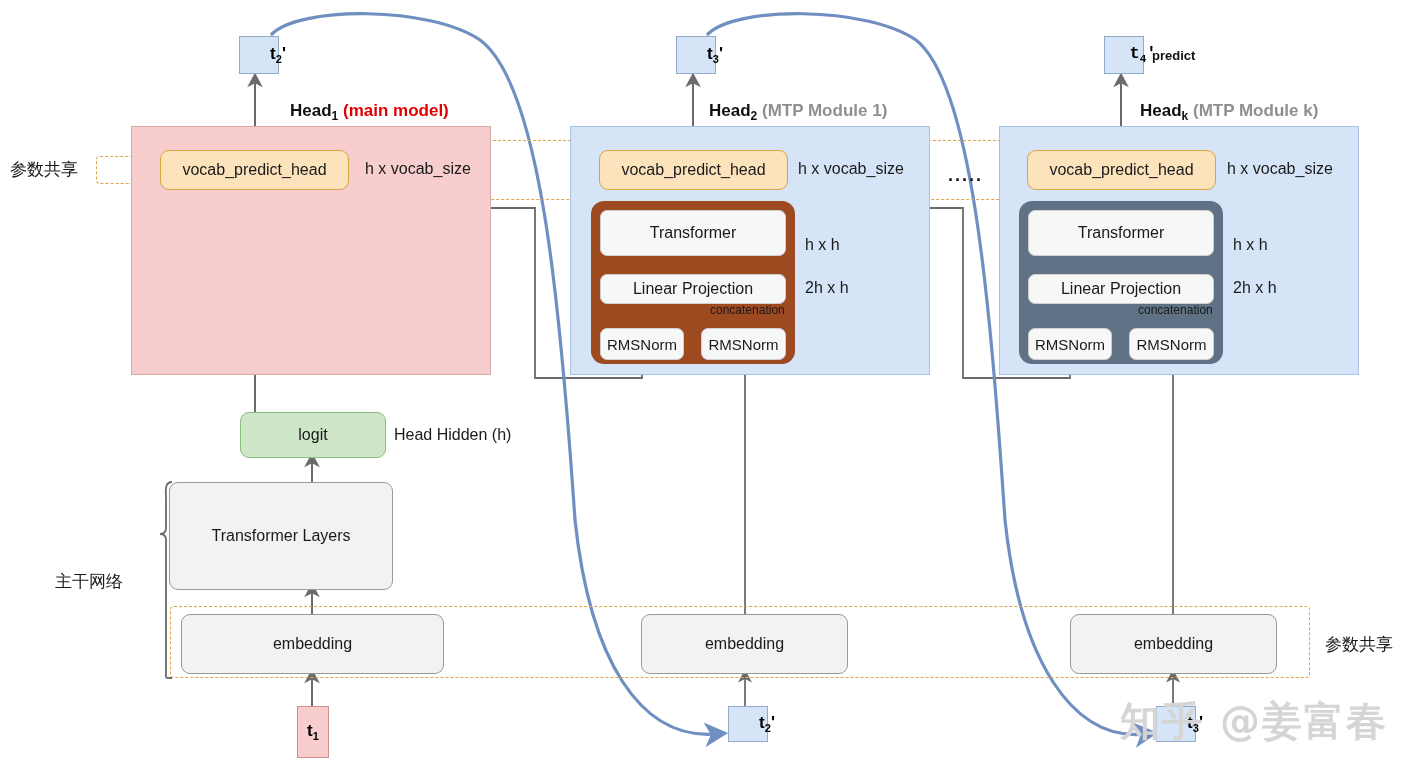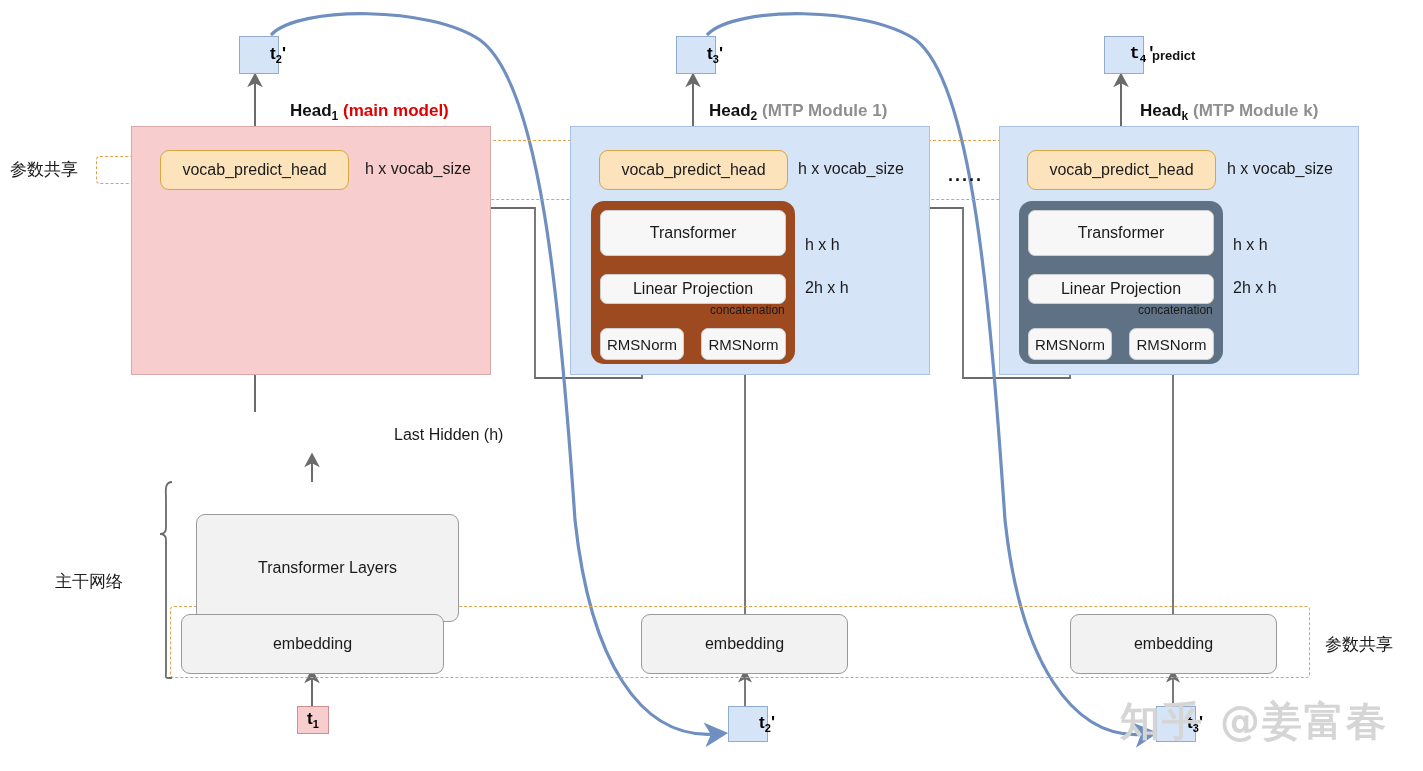--- a/index.html
+++ b/index.html
@@ -214,43 +214,46 @@
 
   <div class="abs box box-white" style="left:1028px;top:328px;width:84px;height:32px;font-size:15px;">
     <span>RMSNorm</span>
   </div>
   <div class="abs box box-white" style="left:1129px;top:328px;width:85px;height:32px;font-size:15px;">
     <span>RMSNorm</span>
   </div>
 
   <div class="dots" style="left:948px;top:170px;">·····</div>
 
-  <div class="abs lbl" style="left:394px;top:426px;">Last Hidden (h)</div>
-
-  <div class="abs box box-gray" style="left:196px;top:482px;width:263px;height:108px;margin-top:32px;">
+  <div class="abs box box-green" style="left:240px;top:412px;width:146px;height:46px;">
+    <span>logit</span>
+  </div>
+  <div class="abs lbl" style="left:394px;top:426px;">Head Hidden (h)</div>
+
+  <div class="abs box box-gray" style="left:169px;top:482px;width:224px;height:108px;">
     <span>Transformer Layers</span>
   </div>
 
   <svg class="ovl">
     <path d="M172,482 C164,482 166,492 166,500 L166,528 C166,534 162,534 160,534
              C162,534 166,534 166,540 L166,672 C166,678 164,678 172,678" stroke="#6b6b6b" stroke-width="1.8" fill="none"></path>
   </svg>
   <div class="abs lbl-cn" style="left:55px;top:570px;">主干网络</div>
 
   <div class="abs box box-gray" style="left:181px;top:614px;width:263px;height:60px;">
     <span>embedding</span>
   </div>
   <div class="abs box box-gray" style="left:641px;top:614px;width:207px;height:60px;">
     <span>embedding</span>
   </div>
   <div class="abs box box-gray" style="left:1070px;top:614px;width:207px;height:60px;">
     <span>embedding</span>
   </div>
 
-  <div class="abs tok tok-red" style="left:297px;top:706px;width:32px;height:28px;">
+  <div class="abs tok tok-red" style="left:297px;top:706px;width:32px;height:52px;">
     <span>t<sub>1</sub></span>
   </div>
   <div class="abs tok tok-blue" style="left:728px;top:706px;width:34px;height:36px;">
     <span>t<sub>2</sub><span>'</span></span>
   </div>
   <div class="abs tok tok-blue" style="left:1156px;top:706px;width:34px;height:36px;">
     <span>t<sub>3</sub><span>'</span></span>
   </div>
 
   <div class="abs lbl-cn" style="left:10px;top:158px;">参数共享</div>

